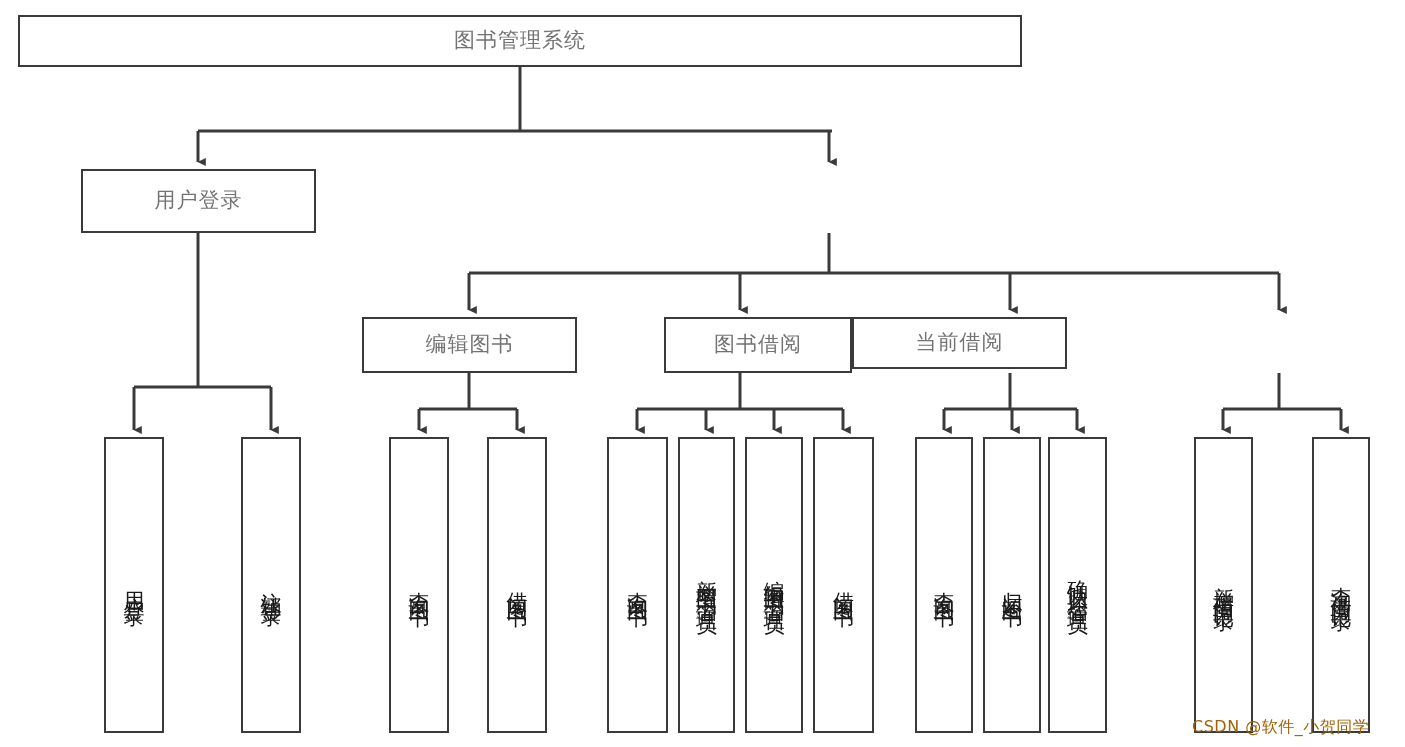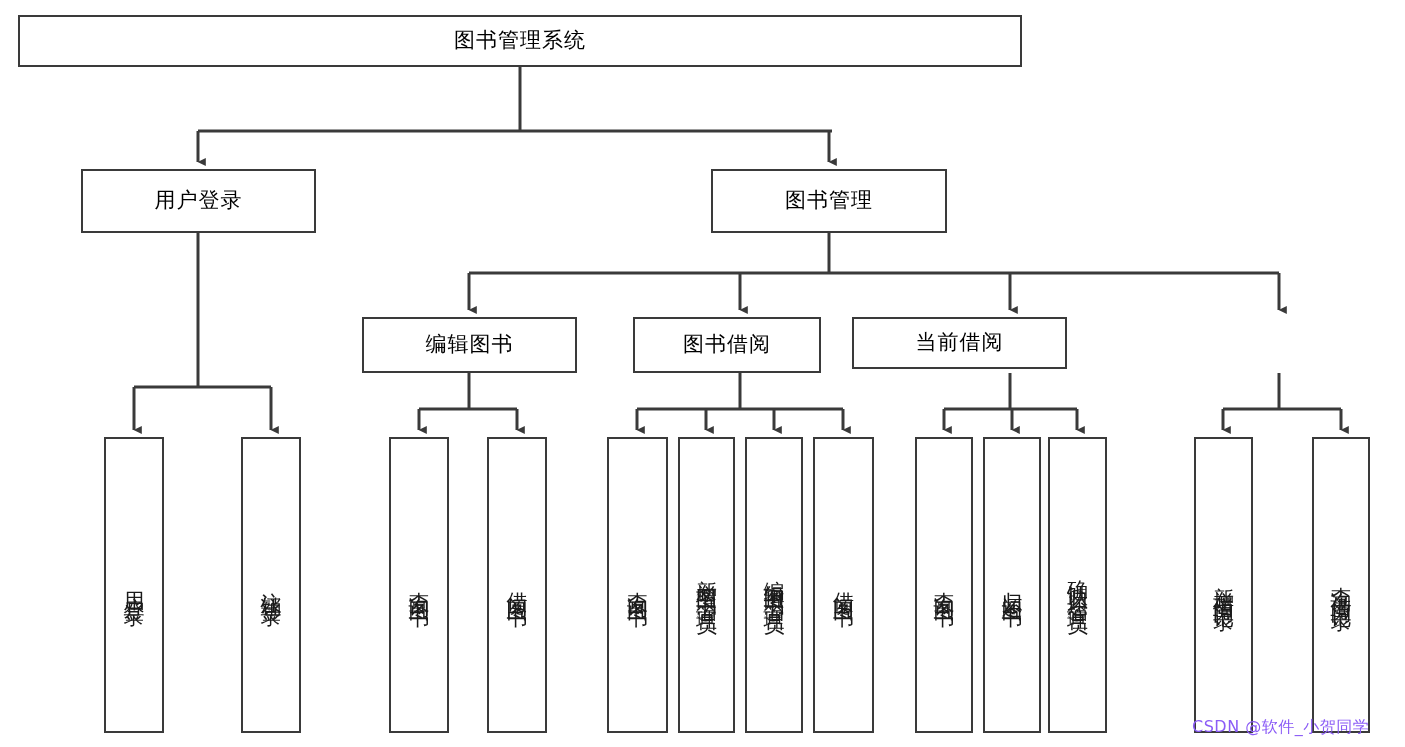--- a/index.html
+++ b/index.html
@@ -31,40 +31,40 @@
     box-sizing: border-box;
     border: 2.5px solid #3a3a3a;
     background: #ffffff;
     display: flex;
     align-items: center;
     justify-content: center;
     overflow: hidden;
   }
   .node-label-h {
     font-size: 21px;
-    color: #000000;
+    color: #737373;
     letter-spacing: 1px;
     line-height: 1.2;
     white-space: nowrap;
     text-align: center;
   }
   .node-label-v {
     font-size: 21px;
     color: #1a1a1a;
     writing-mode: vertical-rl;
     text-orientation: upright;
     letter-spacing: 5px;
     line-height: 1.05;
     text-align: center;
     white-space: nowrap;
   }
   .watermark {
     position: absolute;
     font-size: 16px;
-    color: #8b5cf6;
+    color: #a16207;
     white-space: nowrap;
     letter-spacing: 0.5px;
   }
 </style>
 </head>
 <body>
 
 <div id="diagram-root">
 
   <svg id="flow-svg" viewBox="0 0 1405 747" xmlns="http://www.w3.org/2000/svg">
@@ -134,29 +134,26 @@
   </svg>
 
   <div class="node-box" style="left:18px; top:15px; width:1004px; height:52px;">
     <span class="node-label-h">图书管理系统</span>
   </div>
 
   <div class="node-box" style="left:81px; top:169px; width:235px; height:64px;">
     <span class="node-label-h">用户登录</span>
   </div>
 
-  <div class="node-box" style="left:711px; top:169px; width:236px; height:64px;">
-    <span class="node-label-h">图书管理</span>
-  </div>
 
   <div class="node-box" style="left:362px; top:317px; width:215px; height:56px;">
     <span class="node-label-h">编辑图书</span>
   </div>
 
-  <div class="node-box" style="left:633px; top:317px; width:188px; height:56px;">
+  <div class="node-box" style="left:664px; top:317px; width:188px; height:56px;">
     <span class="node-label-h">图书借阅</span>
   </div>
 
   <div class="node-box" style="left:852px; top:317px; width:215px; height:52px;">
     <span class="node-label-h">当前借阅</span>
   </div>
 
 
   <div class="node-box" style="left:104px; top:437px; width:60px; height:296px;">
     <span class="node-label-v">用户登录</span>

